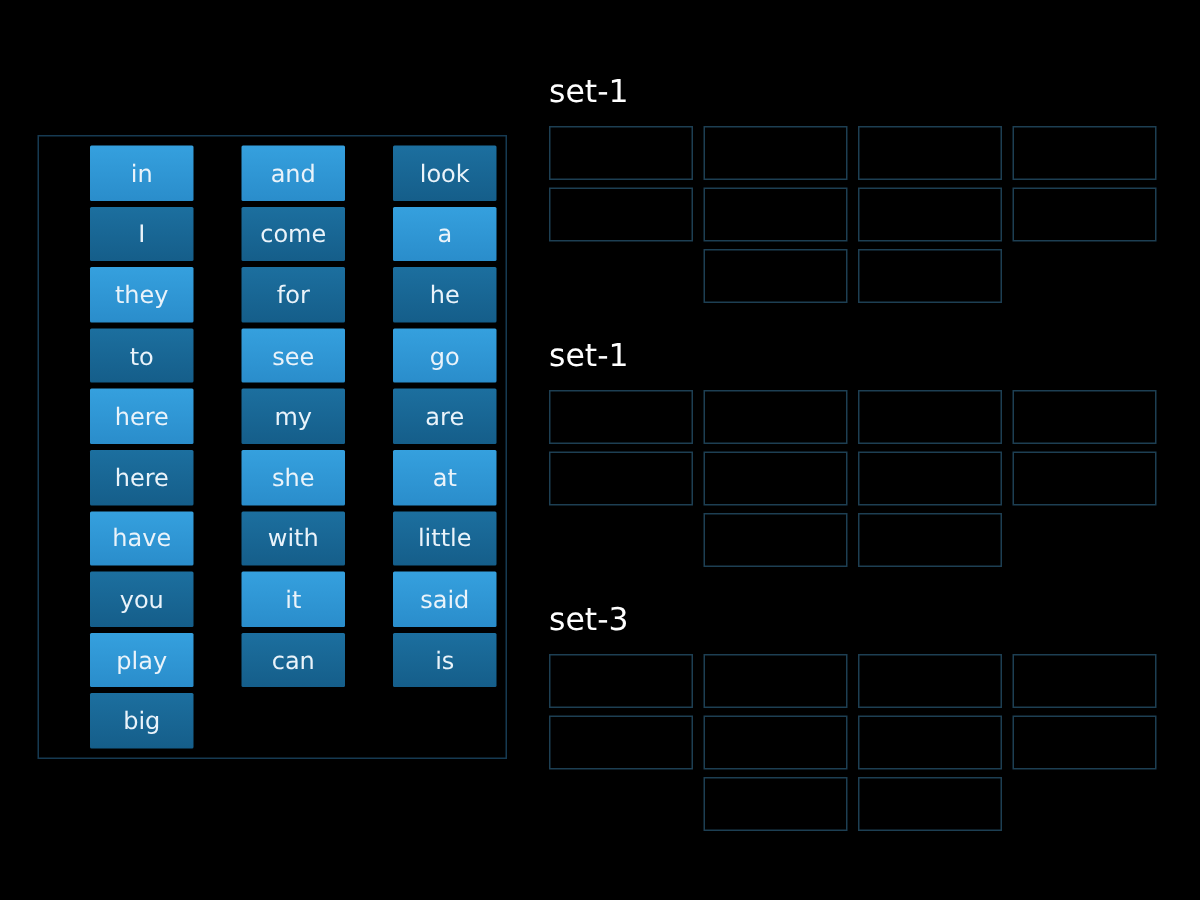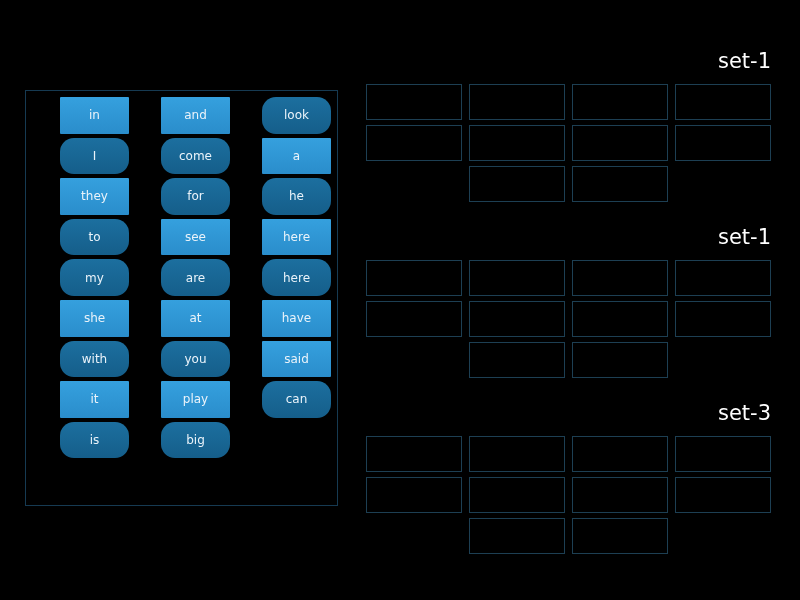--- a/index.html
+++ b/index.html
@@ -31,42 +31,42 @@
     display: grid;
     grid-template-columns: repeat(3, 1fr);
     grid-template-rows: repeat(10, 1fr);
     gap: 4px;
     background: #000000;
   }
   .tile {
     display: flex;
     align-items: center;
     justify-content: center;
-    font-size: 12px;
+    font-size: 16px;
     color: #eaf3fa;
     border-radius: 1px;
     cursor: grab;
     user-select: none;
     margin-left: 28px;
   }
   .tile.light { background: linear-gradient(#35a0de, #2a8dcb); }
-  .tile.dark  { background: linear-gradient(#1c6f9f, #155e8a); border-radius: 14px; }
+  .tile.dark  { background: linear-gradient(#1c6f9f, #155e8a); }
 
   
   .groups {
     position: absolute;
     left: 366px;
     top: 46px;
     width: 405px;
   }
   .group { margin-bottom: 20px; }
   .group-title {
     height: 30px;
     line-height: 30px;
-    text-align: right;
+    text-align: left;
     font-size: 21px;
     color: #ffffff;
     margin-bottom: 8px;
   }
   .slot-row {
     display: flex;
     gap: 7px;
     margin-bottom: 5px;
   }
   .slot-row.center { justify-content: center; }
@@ -88,31 +88,33 @@
     <div class="tile light">and</div>
     <div class="tile dark">look</div>
     <div class="tile dark">I</div>
     <div class="tile dark">come</div>
     <div class="tile light">a</div>
     <div class="tile light">they</div>
     <div class="tile dark">for</div>
     <div class="tile dark">he</div>
     <div class="tile dark">to</div>
     <div class="tile light">see</div>
+    <div class="tile light">go</div>
     <div class="tile light">here</div>
     <div class="tile dark">my</div>
     <div class="tile dark">are</div>
     <div class="tile dark">here</div>
     <div class="tile light">she</div>
     <div class="tile light">at</div>
     <div class="tile light">have</div>
     <div class="tile dark">with</div>
+    <div class="tile dark">little</div>
     <div class="tile dark">you</div>
+    <div class="tile light">it</div>
     <div class="tile light">said</div>
-    <div class="tile light">it</div>
     <div class="tile light">play</div>
     <div class="tile dark">can</div>
     <div class="tile dark">is</div>
     <div class="tile dark">big</div>
   </div>
 
   <div class="groups">
 
     <section class="group">
       <div class="group-title">set-1</div>

